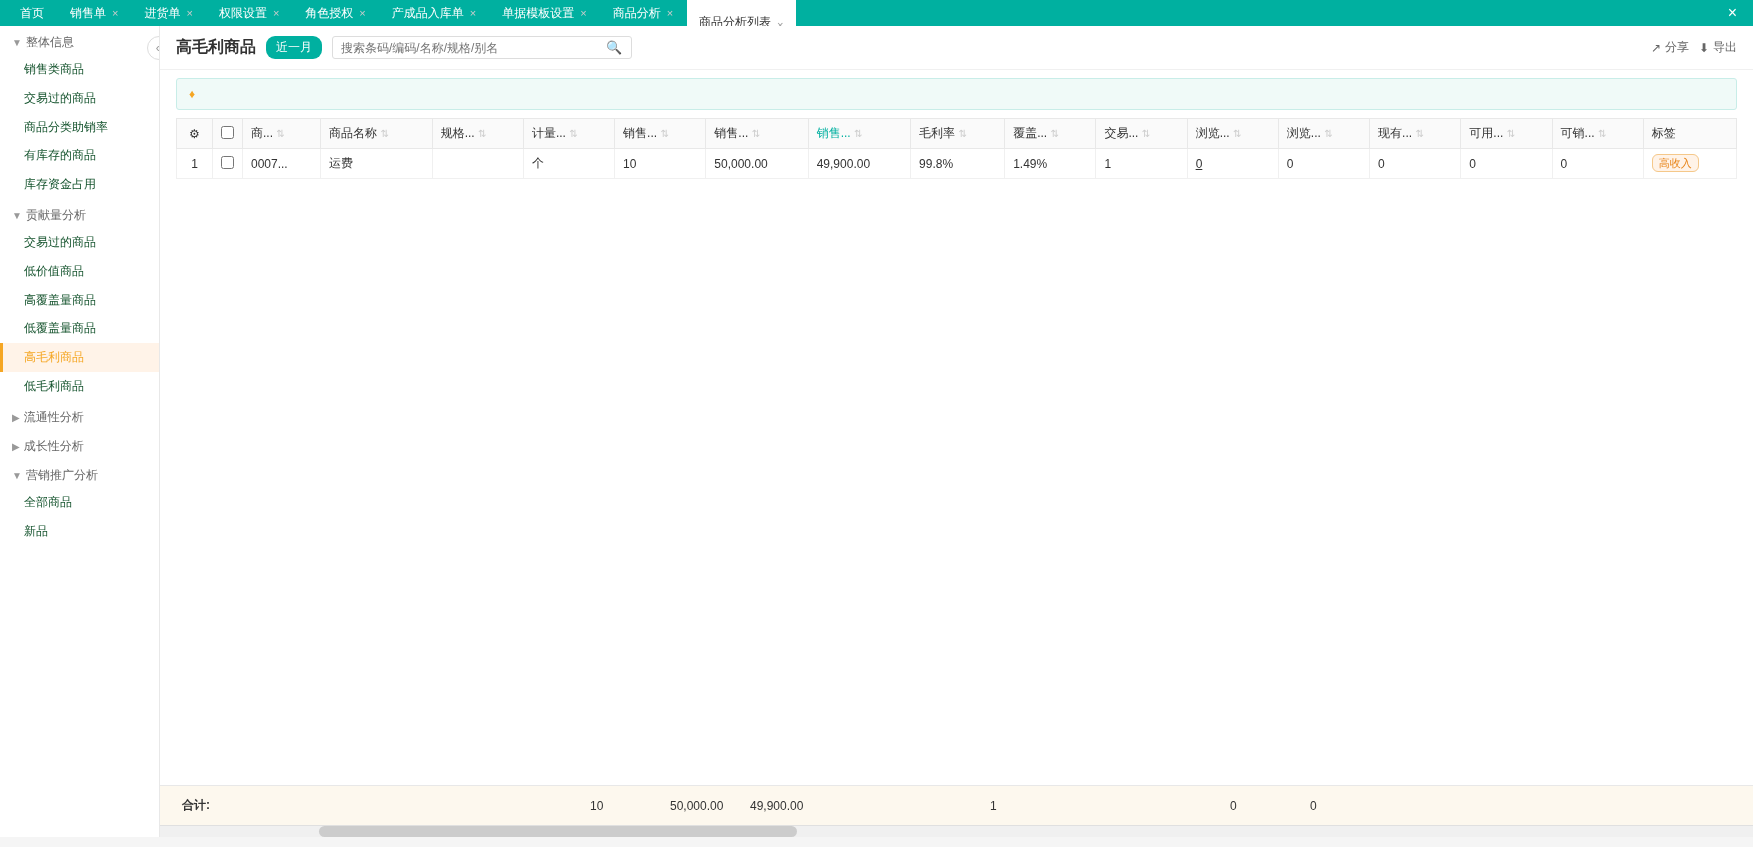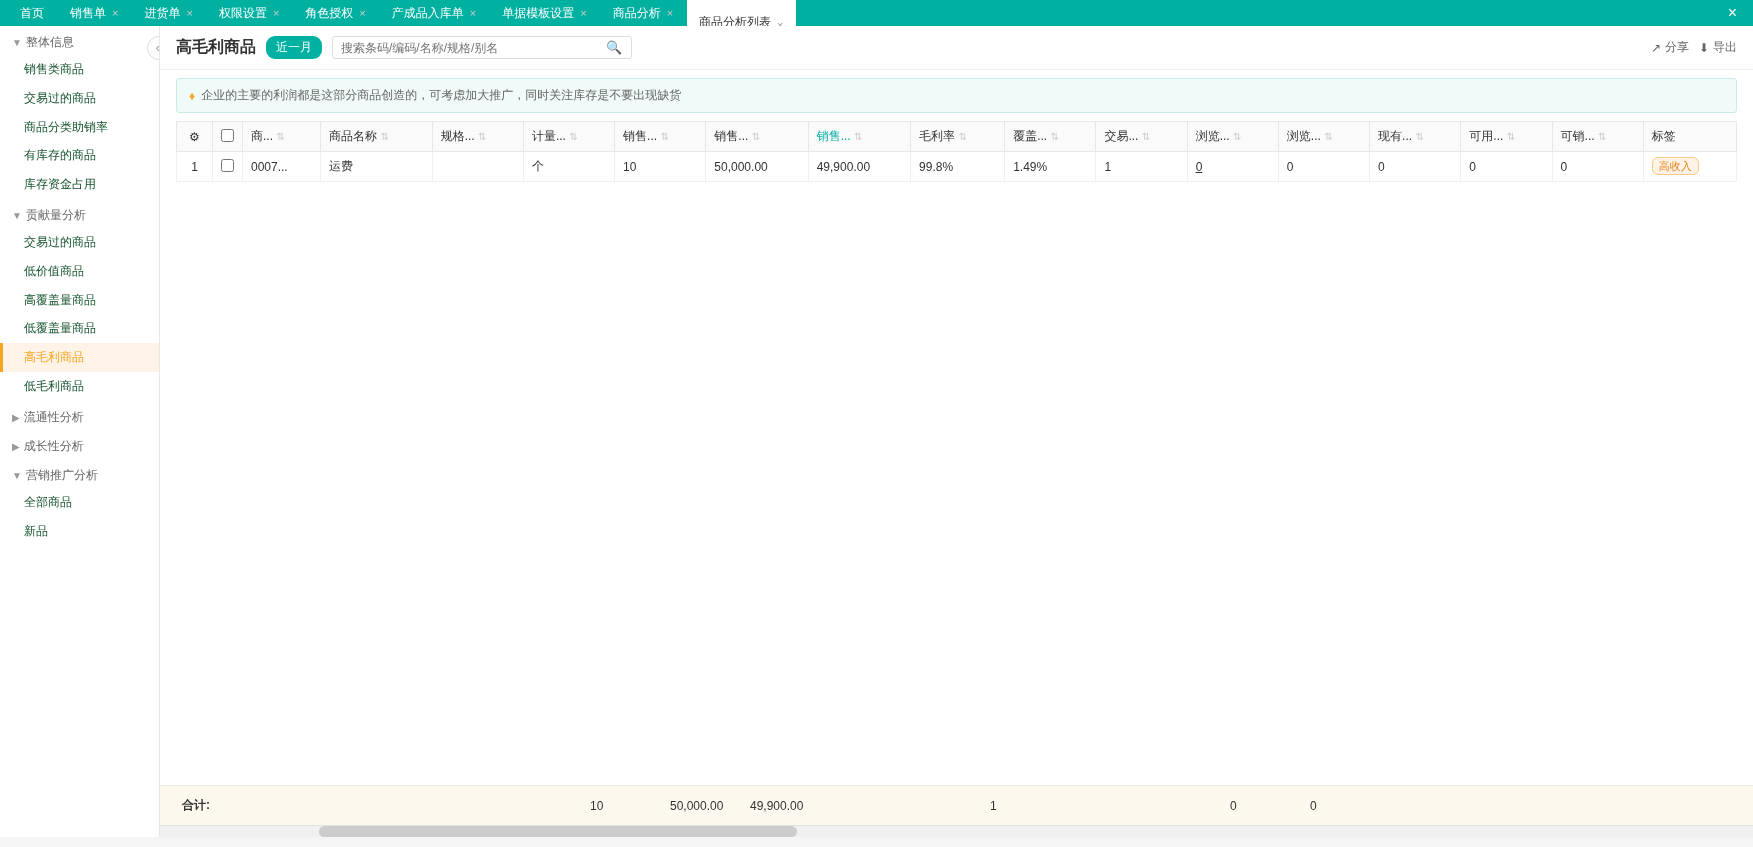--- a/index.html
+++ b/index.html
@@ -391,21 +391,20 @@
         </div>
         <div class="action-btn">
           <span>⬇</span>
           <span>导出</span>
         </div>
       </div>
     </div>
 
     <div class="info-banner">
       <span class="info-icon">♦</span>
-      <span>企业的主要的利润都是这部分商品创造的，可考虑加大推广，同时关注库存是不要出现缺货</span>
     </div>
 
     <div class="table-wrap">
       <table>
         <thead>
           <tr>
             <th style="width:36px; text-align:center;">⚙</th>
             <th style="width:30px; text-align:center;"><input type="checkbox" style=""></th>
             <th><span>商...</span> <span class="sort-icon">⇅</span></th>
             <th><span>商品名称</span> <span class="sort-icon">⇅</span></th>

